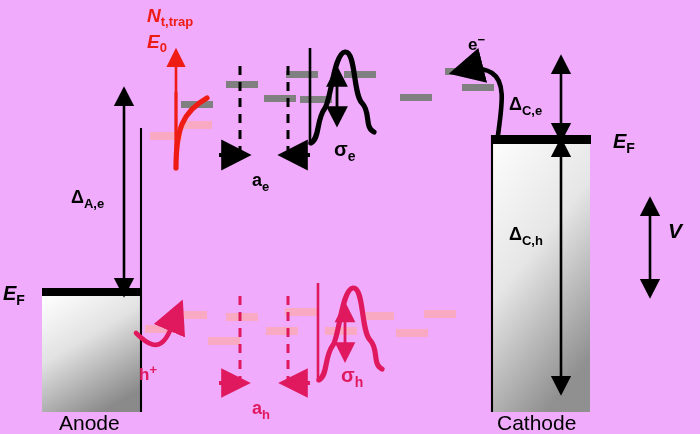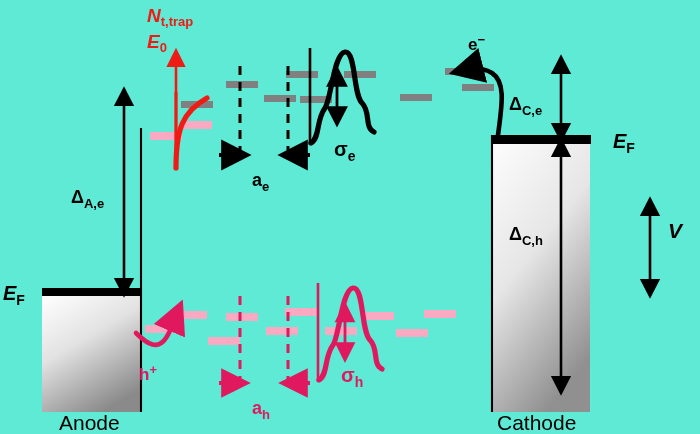--- a/index.html
+++ b/index.html
@@ -4,21 +4,21 @@
 <style>
   html, body {
     margin: 0;
     padding: 0;
     background: #ffffff;
   }
   #root {
     position: relative;
     width: 700px;
     height: 434px;
-    background: #5eead4;
+    background: #f0abfc;
     font-family: "Liberation Sans", sans-serif;
     overflow: hidden;
   }
   svg.diagram {
     position: absolute;
     left: 0;
     top: 0;
     width: 700px;
     height: 434px;
   }

